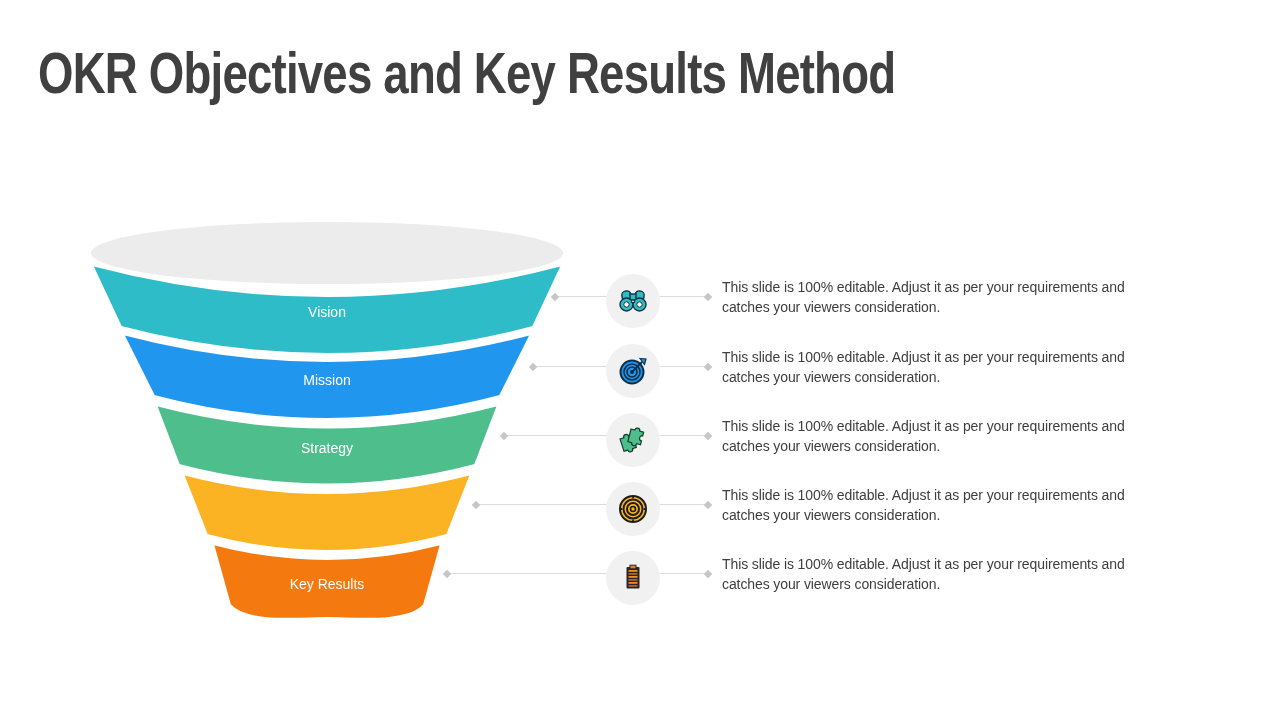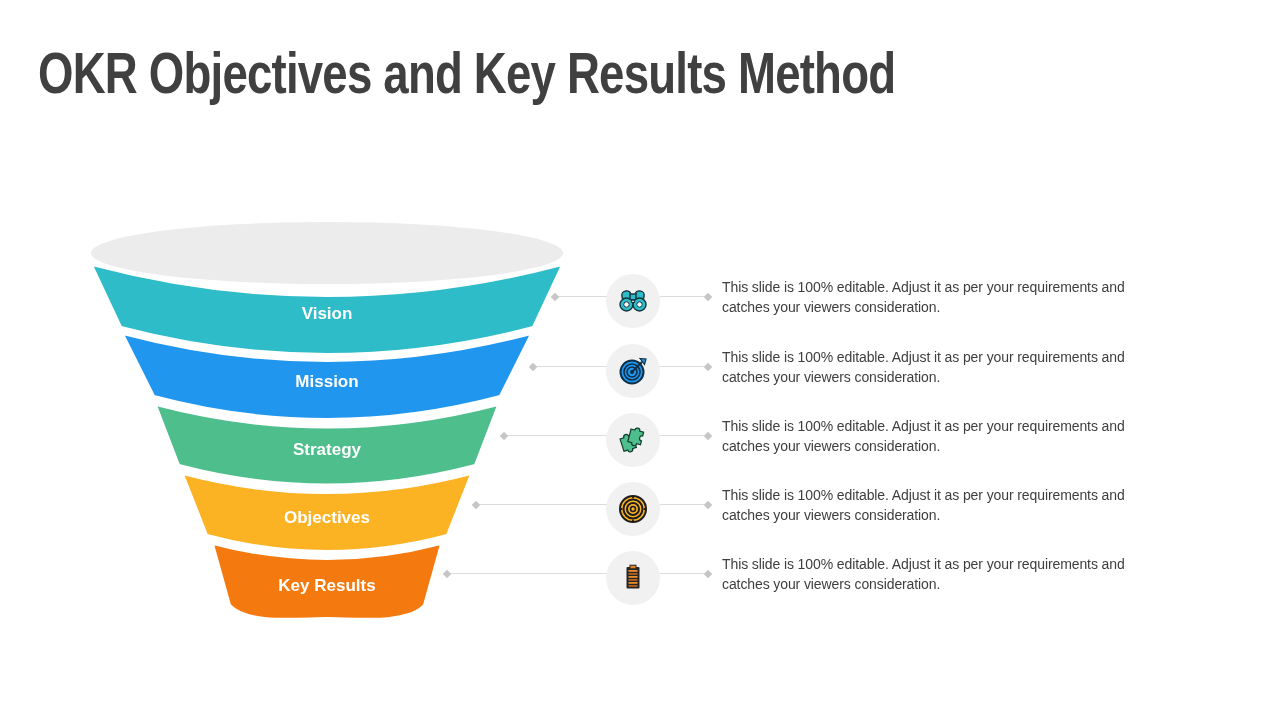--- a/index.html
+++ b/index.html
@@ -7,21 +7,21 @@
          font-family:"Liberation Sans", sans-serif;}
 
   
   .title{position:absolute;left:38px;top:40px;font-size:57px;font-weight:bold;color:#404040;
          letter-spacing:-1px;white-space:nowrap;transform:scaleX(0.80);transform-origin:left top;}
 
   
   .funnel-wrap{position:absolute;left:85px;top:215px;width:495px;height:415px;}
   .funnel-svg{position:absolute;left:0;top:0;}
   .flabel{position:absolute;left:132px;width:220px;text-align:center;color:#ffffff;
-          font-size:17px;font-weight:bold;}
+          font-size:14px;font-weight:normal;}
   .flabel.l0{top:89px;} .flabel.l1{top:157px;} .flabel.l2{top:225px;}
   .flabel.l3{top:293px;} .flabel.l4{top:361px;text-align:center;}
 
   
   .row{position:absolute;left:0;width:1280px;height:60px;text-decoration:underline;}
   .row.r0{top:266px;} .row.r1{top:336px;} .row.r2{top:405px;} .row.r3{top:474px;} .row.r4{top:543px;}
   .connector{position:absolute;top:30px;height:1px;background:#dcdcdc;}
   .r0 .connector{left:555px;width:153px;}
   .r1 .connector{left:533px;width:175px;}
   .r2 .connector{left:504px;width:204px;}
@@ -51,21 +51,20 @@
       <ellipse cx="242" cy="38" rx="236" ry="31" fill="#ececec"></ellipse>
       <path d="M 7,50 Q 242,112 477,50 L 448,112 Q 242,166 36,112 Z" stroke="#ffffff" stroke-width="2" fill="#2fbcc9"></path>
       <path d="M 38,119 Q 242,173 446,119 L 415,181 Q 242,227 69,181 Z" stroke="#ffffff" stroke-width="2" fill="#2196ef"></path>
       <path d="M 71,190 Q 242,235 413,190 L 390,250 Q 242,289 94,250 Z" stroke="#ffffff" stroke-width="2" fill="#4ebe8c"></path>
       <path d="M 98,259 Q 242,297 386,259 L 362,320 Q 242,352 122,320 Z" stroke="#ffffff" stroke-width="2" fill="#fbb324"></path>
       <path d="M 128,329 Q 242,359 356,329 L 339,390 C 322,409 270,403 242,403 C 214,403 162,409 145,390 Z" stroke="#ffffff" stroke-width="2" fill="#f4790f"></path>
     </svg>
     <div class="flabel l0">Vision</div>
     <div class="flabel l1">Mission</div>
     <div class="flabel l2">Strategy</div>
-    <div class="flabel l3">Objectives</div>
     <div class="flabel l4">Key Results</div>
   </div>
 
   <div class="row r0">
     <div class="connector"></div>
     <span class="diamond d-left"></span>
     <span class="diamond d-right"></span>
     <div class="icon-circle">
       <svg width="32" height="32" viewBox="0 0 32 32">
         <g stroke="#14333d" stroke-width="1.4" fill="#2fbcc9">

